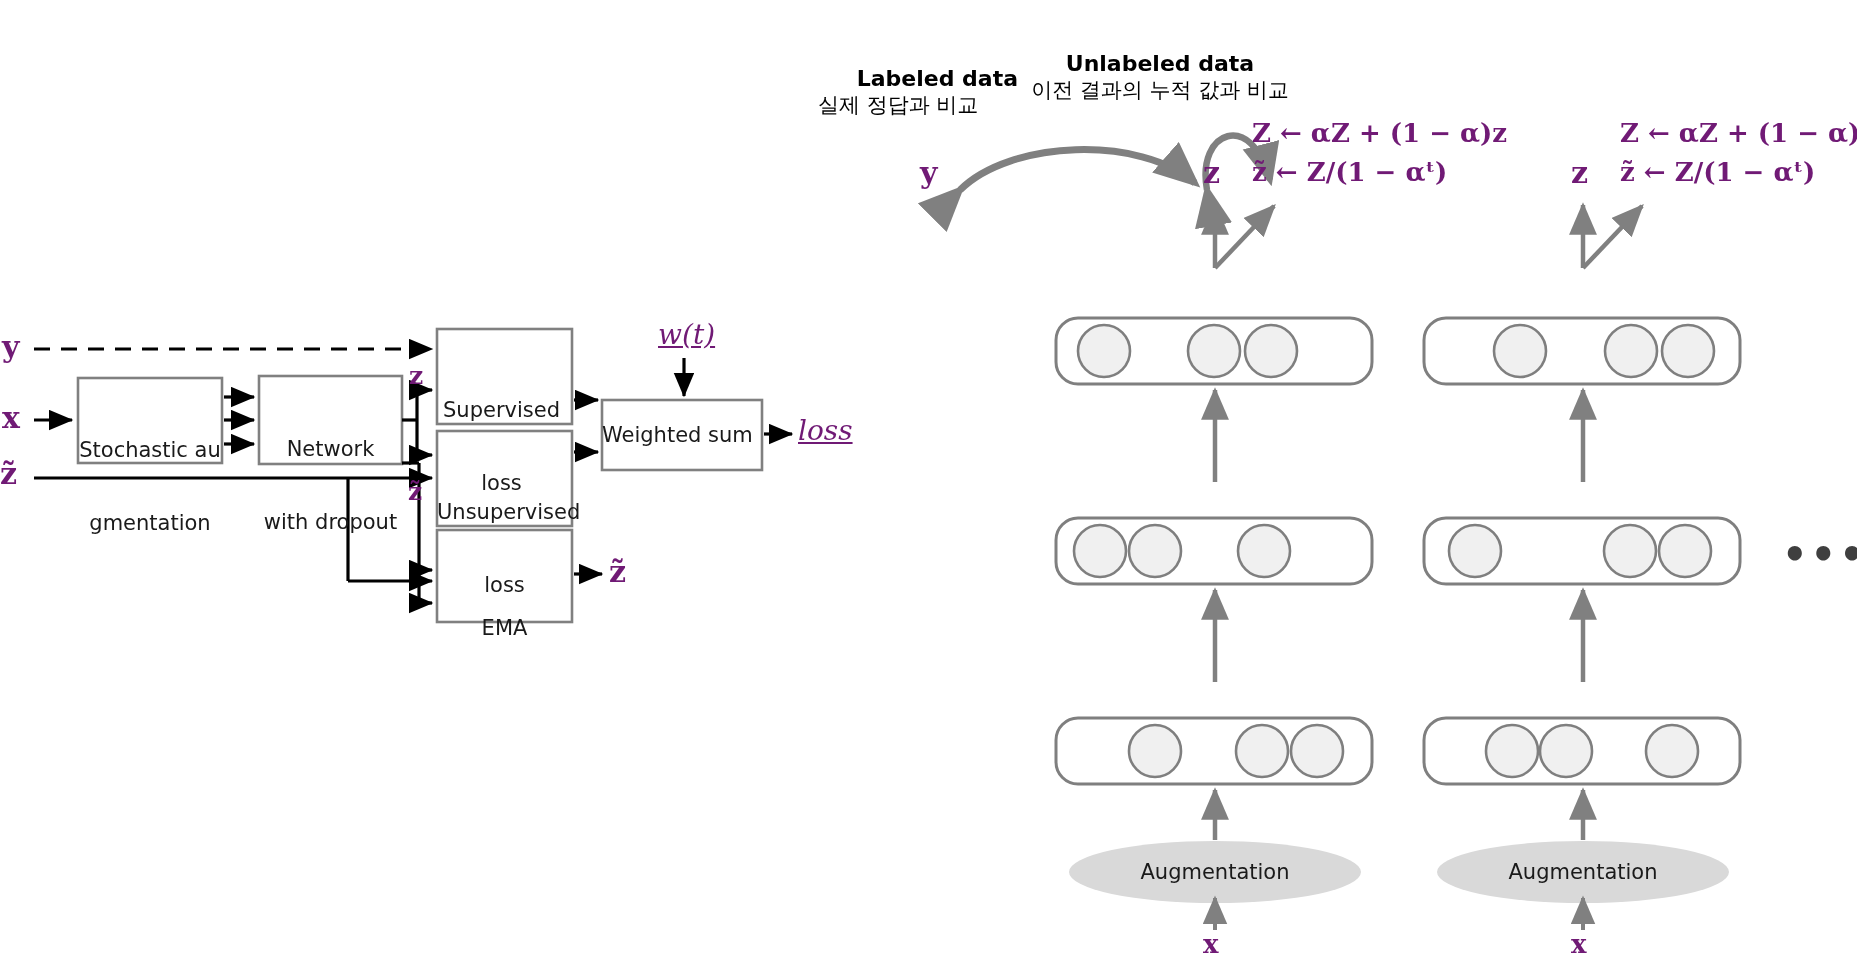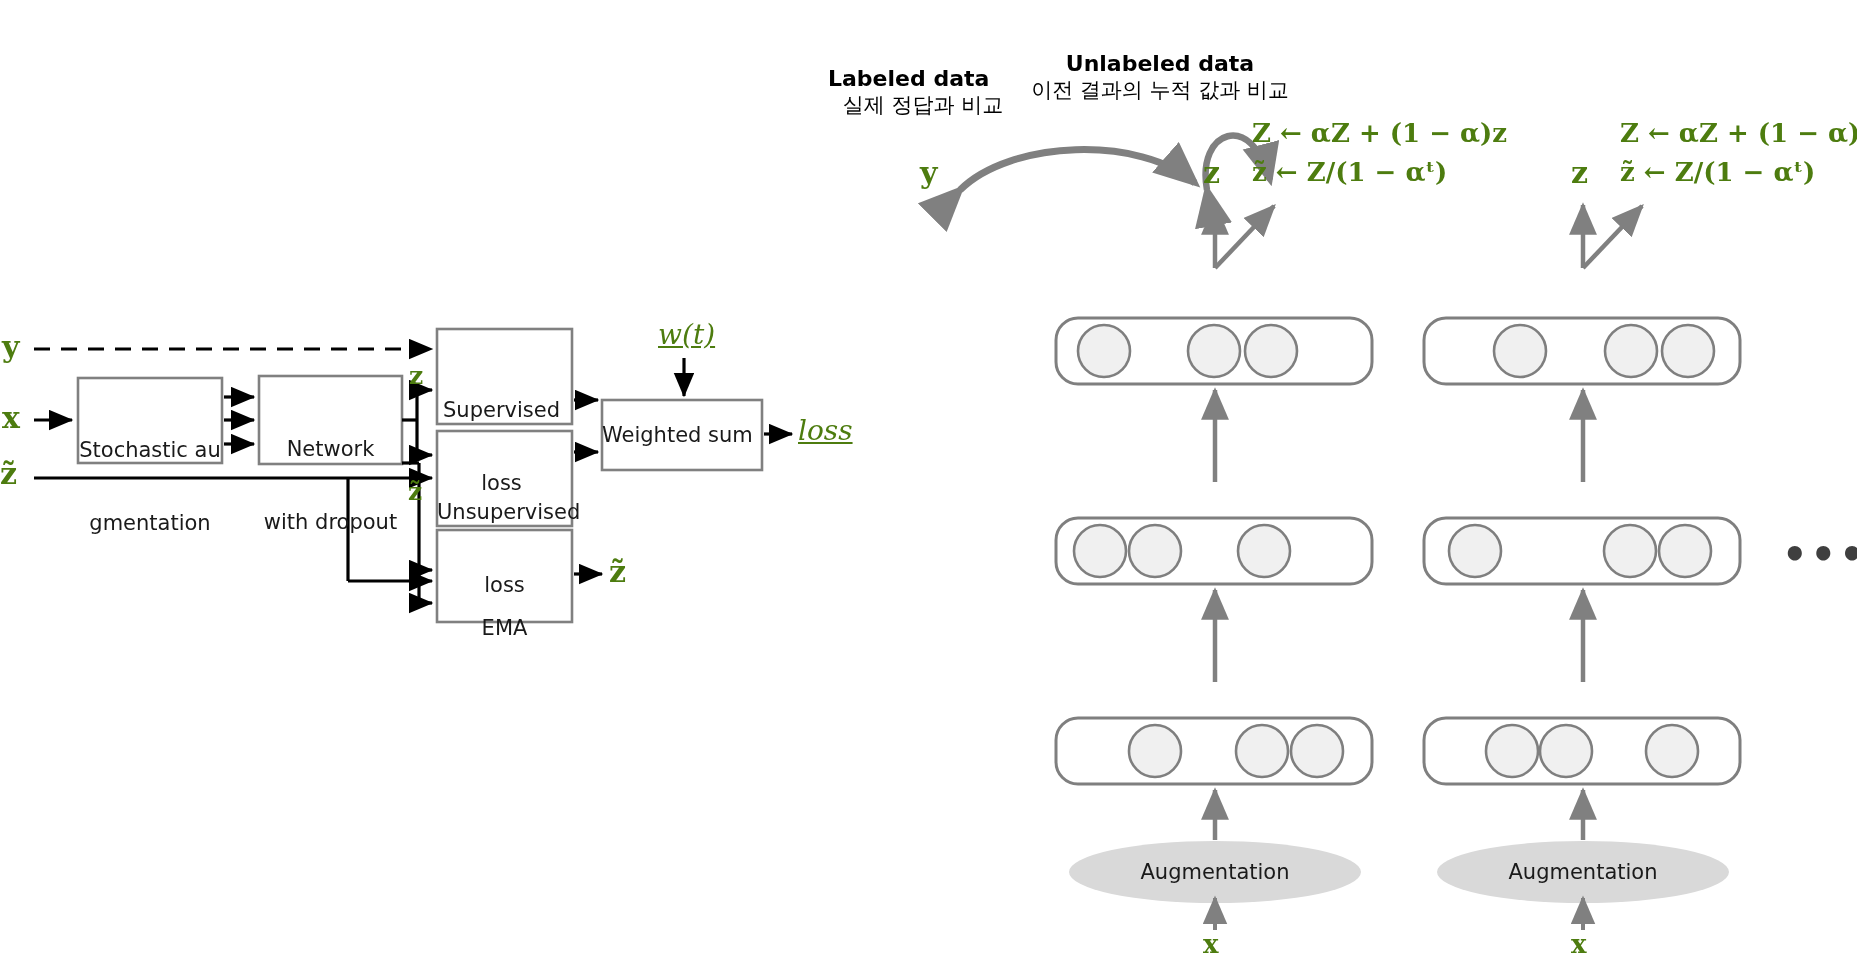--- a/index.html
+++ b/index.html
@@ -23,21 +23,21 @@
   svg.layer {
     position: absolute;
     left: 0; top: 0;
     width: 1857px;
     height: 955px;
     overflow: visible;
   }
   .txt {
     position: absolute;
     white-space: pre;
-    color: #4d7c0f;
+    color: #701a75;
     line-height: 1.15;
   }
   .boxlabel {
     font-family: "DejaVu Sans", "Liberation Sans", sans-serif;
     font-size: 21px;
     text-align: center;
     color: #1a1a1a;
   }
   .mathbold {
     font-family: "DejaVu Serif", "Liberation Serif", serif;
@@ -249,22 +249,22 @@
   <div class="txt boxlabel" style="left:437px; top:584px; width:135px;margin-top:32px;">EMA</div>
 
   <div class="txt boxlabel" style="left:602px; top:423px; width:128px;">Weighted sum</div>
 
   <div class="txt mathbold" style="left:409px; top:362px; font-size:25px;">z</div>
   <div class="txt mathbold" style="left:408px; top:478px; font-size:25px;">z̃</div>
   <div class="txt mathital" style="left:658px; top:319px; font-size:28px;">w(t)</div>
   <div class="txt mathital" style="left:798px; top:415px; font-size:28px;">loss</div>
   <div class="txt mathbold" style="left:609px; top:555px; font-size:30px;">z̃</div>
 
-  <div class="txt hdr" style="left:828px; top:66px; width:190px; text-align:left;">Labeled data</div>
-  <div class="txt korean" style="left:818px; top:93px; width:210px; text-align:center;">실제 정답과 비교</div>
+  <div class="txt hdr" style="left:828px; top:66px; width:190px; text-align:right;">Labeled data</div>
+  <div class="txt korean" style="left:818px; top:93px; width:210px; text-align:left;">실제 정답과 비교</div>
 
   <div class="txt hdr" style="left:1038px; top:51px; width:244px; text-align:center;">Unlabeled data</div>
   <div class="txt korean" style="left:1020px; top:78px; width:280px; text-align:center;">이전 결과의 누적 값과 비교</div>
 
   <div class="txt mathbold" style="left:920px; top:156px; font-size:30px;">y</div>
   <div class="txt mathbold" style="left:1203px; top:156px; font-size:30px;">z</div>
   <div class="txt mathbold" style="left:1571px; top:156px; font-size:30px;">z</div>
 
   <div class="txt mathbold" style="left:1252px; top:119px; font-size:26px;">Z ← αZ + (1 − α)z</div>
   <div class="txt mathbold" style="left:1252px; top:158px; font-size:26px;">z̃ ← Z/(1 − αᵗ)</div>

